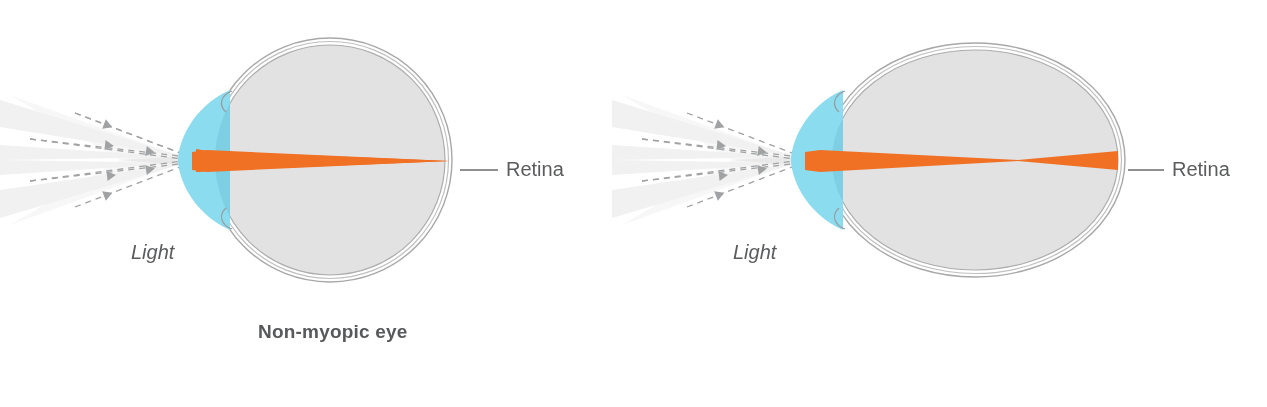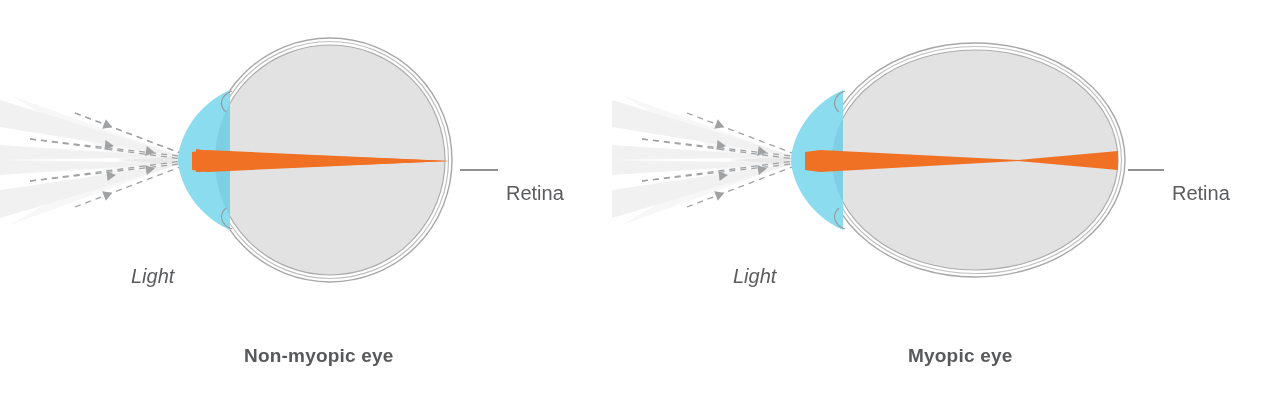--- a/index.html
+++ b/index.html
@@ -26,21 +26,20 @@
     width: 1267px;
     height: 407px;
     display: block;
   }
   .label-text {
     position: absolute;
     color: #58595b;
     font-family: "Liberation Sans", sans-serif;
     white-space: nowrap;
     user-select: none;
-    margin-top: 24px;
   }
   .label-light {
     font-size: 20px;
     font-weight: 400;
     color: #5b5c5e;
     font-style: italic;
   }
   .label-retina {
     font-size: 20px;
     font-weight: 400;
@@ -49,21 +48,21 @@
   .label-caption {
     font-size: 19px;
     font-weight: bold;
     color: #58595b;
     letter-spacing: 0.2px;
   }
   .label-light-left  { left: 131px; top: 241px; }
   .label-light-right { left: 733px; top: 241px; }
   .label-retina-left  { left: 506px; top: 158px; }
   .label-retina-right { left: 1172px; top: 158px; }
-  .label-caption-left  { left: 244px; top: 321px; }
+  .label-caption-left  { left: 258px; top: 321px; }
   .label-caption-right { left: 908px; top: 321px; }
   .topcrop {
     position: absolute;
     top: 0; left: 0;
     width: 1267px;
     height: 4px;
     overflow: hidden;
     opacity: 0.28;
     color: #b9bbbd;
     font-size: 13px;
@@ -235,15 +234,14 @@
   <div class="label-text label-light label-light-left">Light</div>
 
   <div class="label-text label-retina label-retina-left">Retina</div>
 
   <div class="label-text label-caption label-caption-left">Non-myopic eye</div>
 
   <div class="label-text label-light label-light-right">Light</div>
 
   <div class="label-text label-retina label-retina-right">Retina</div>
 
-  <div class="label-text label-caption label-caption-right">Myopic eye</div>
 
 </div>
 
 </body></html>

